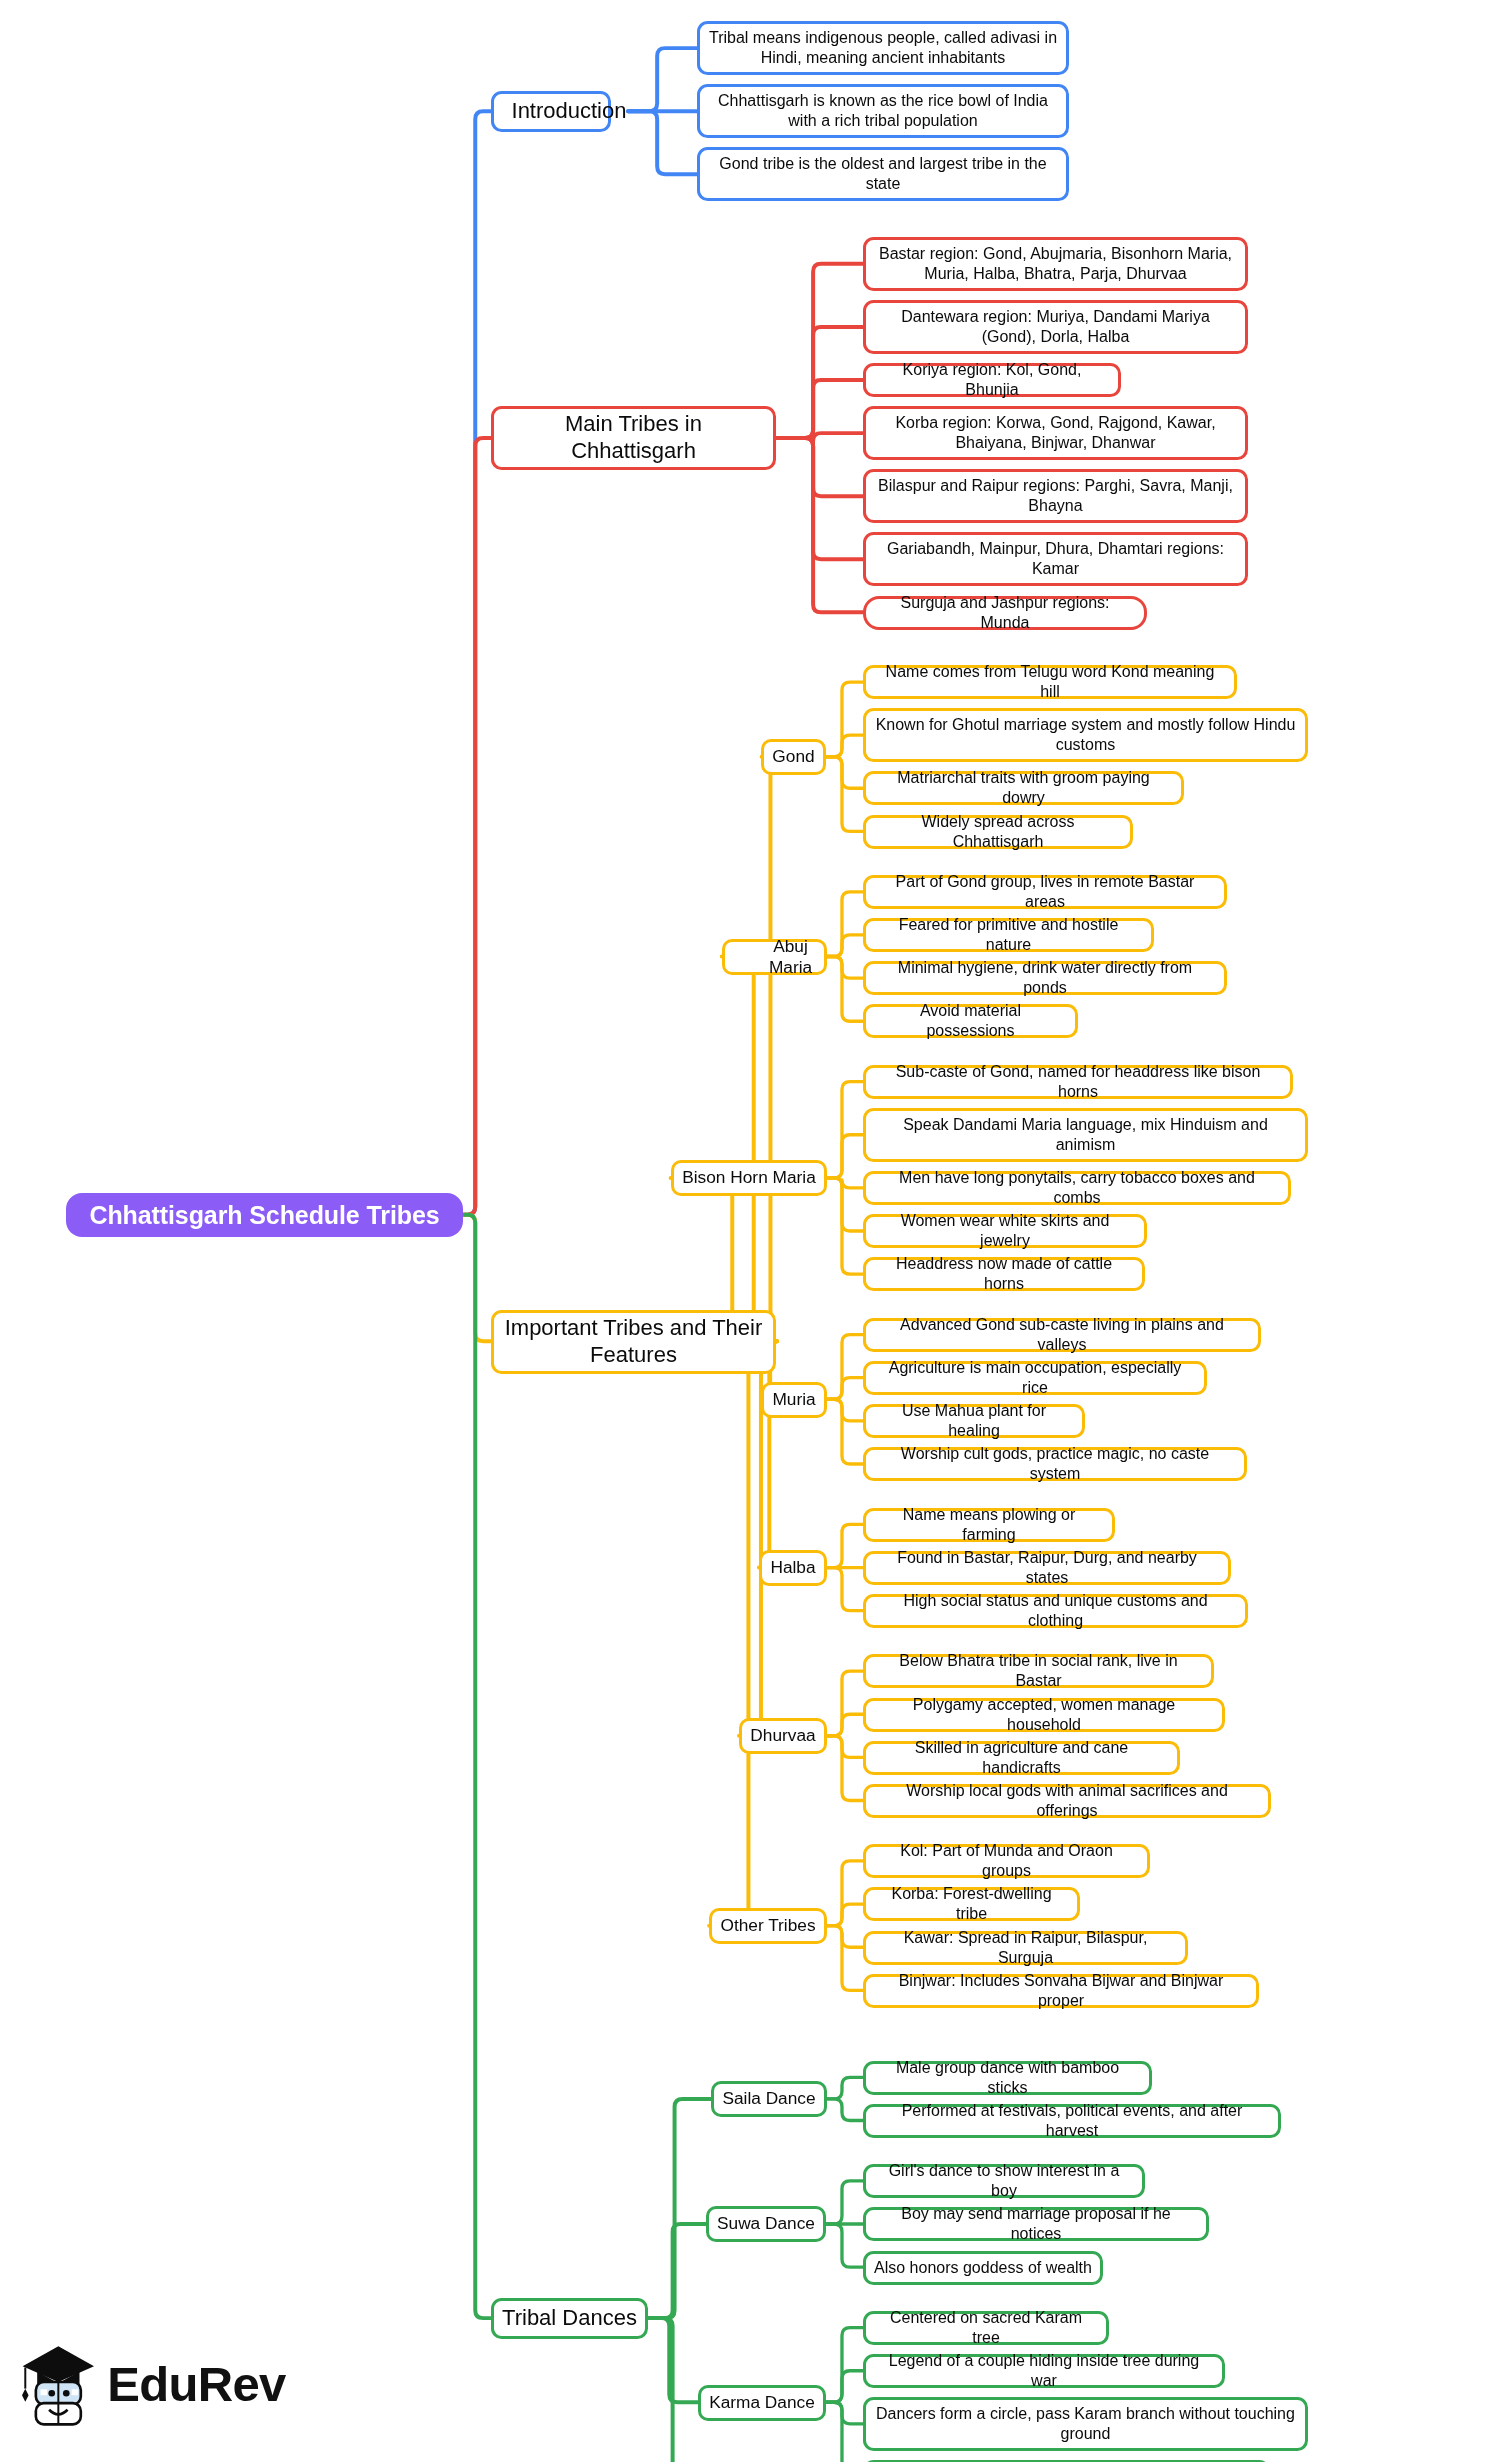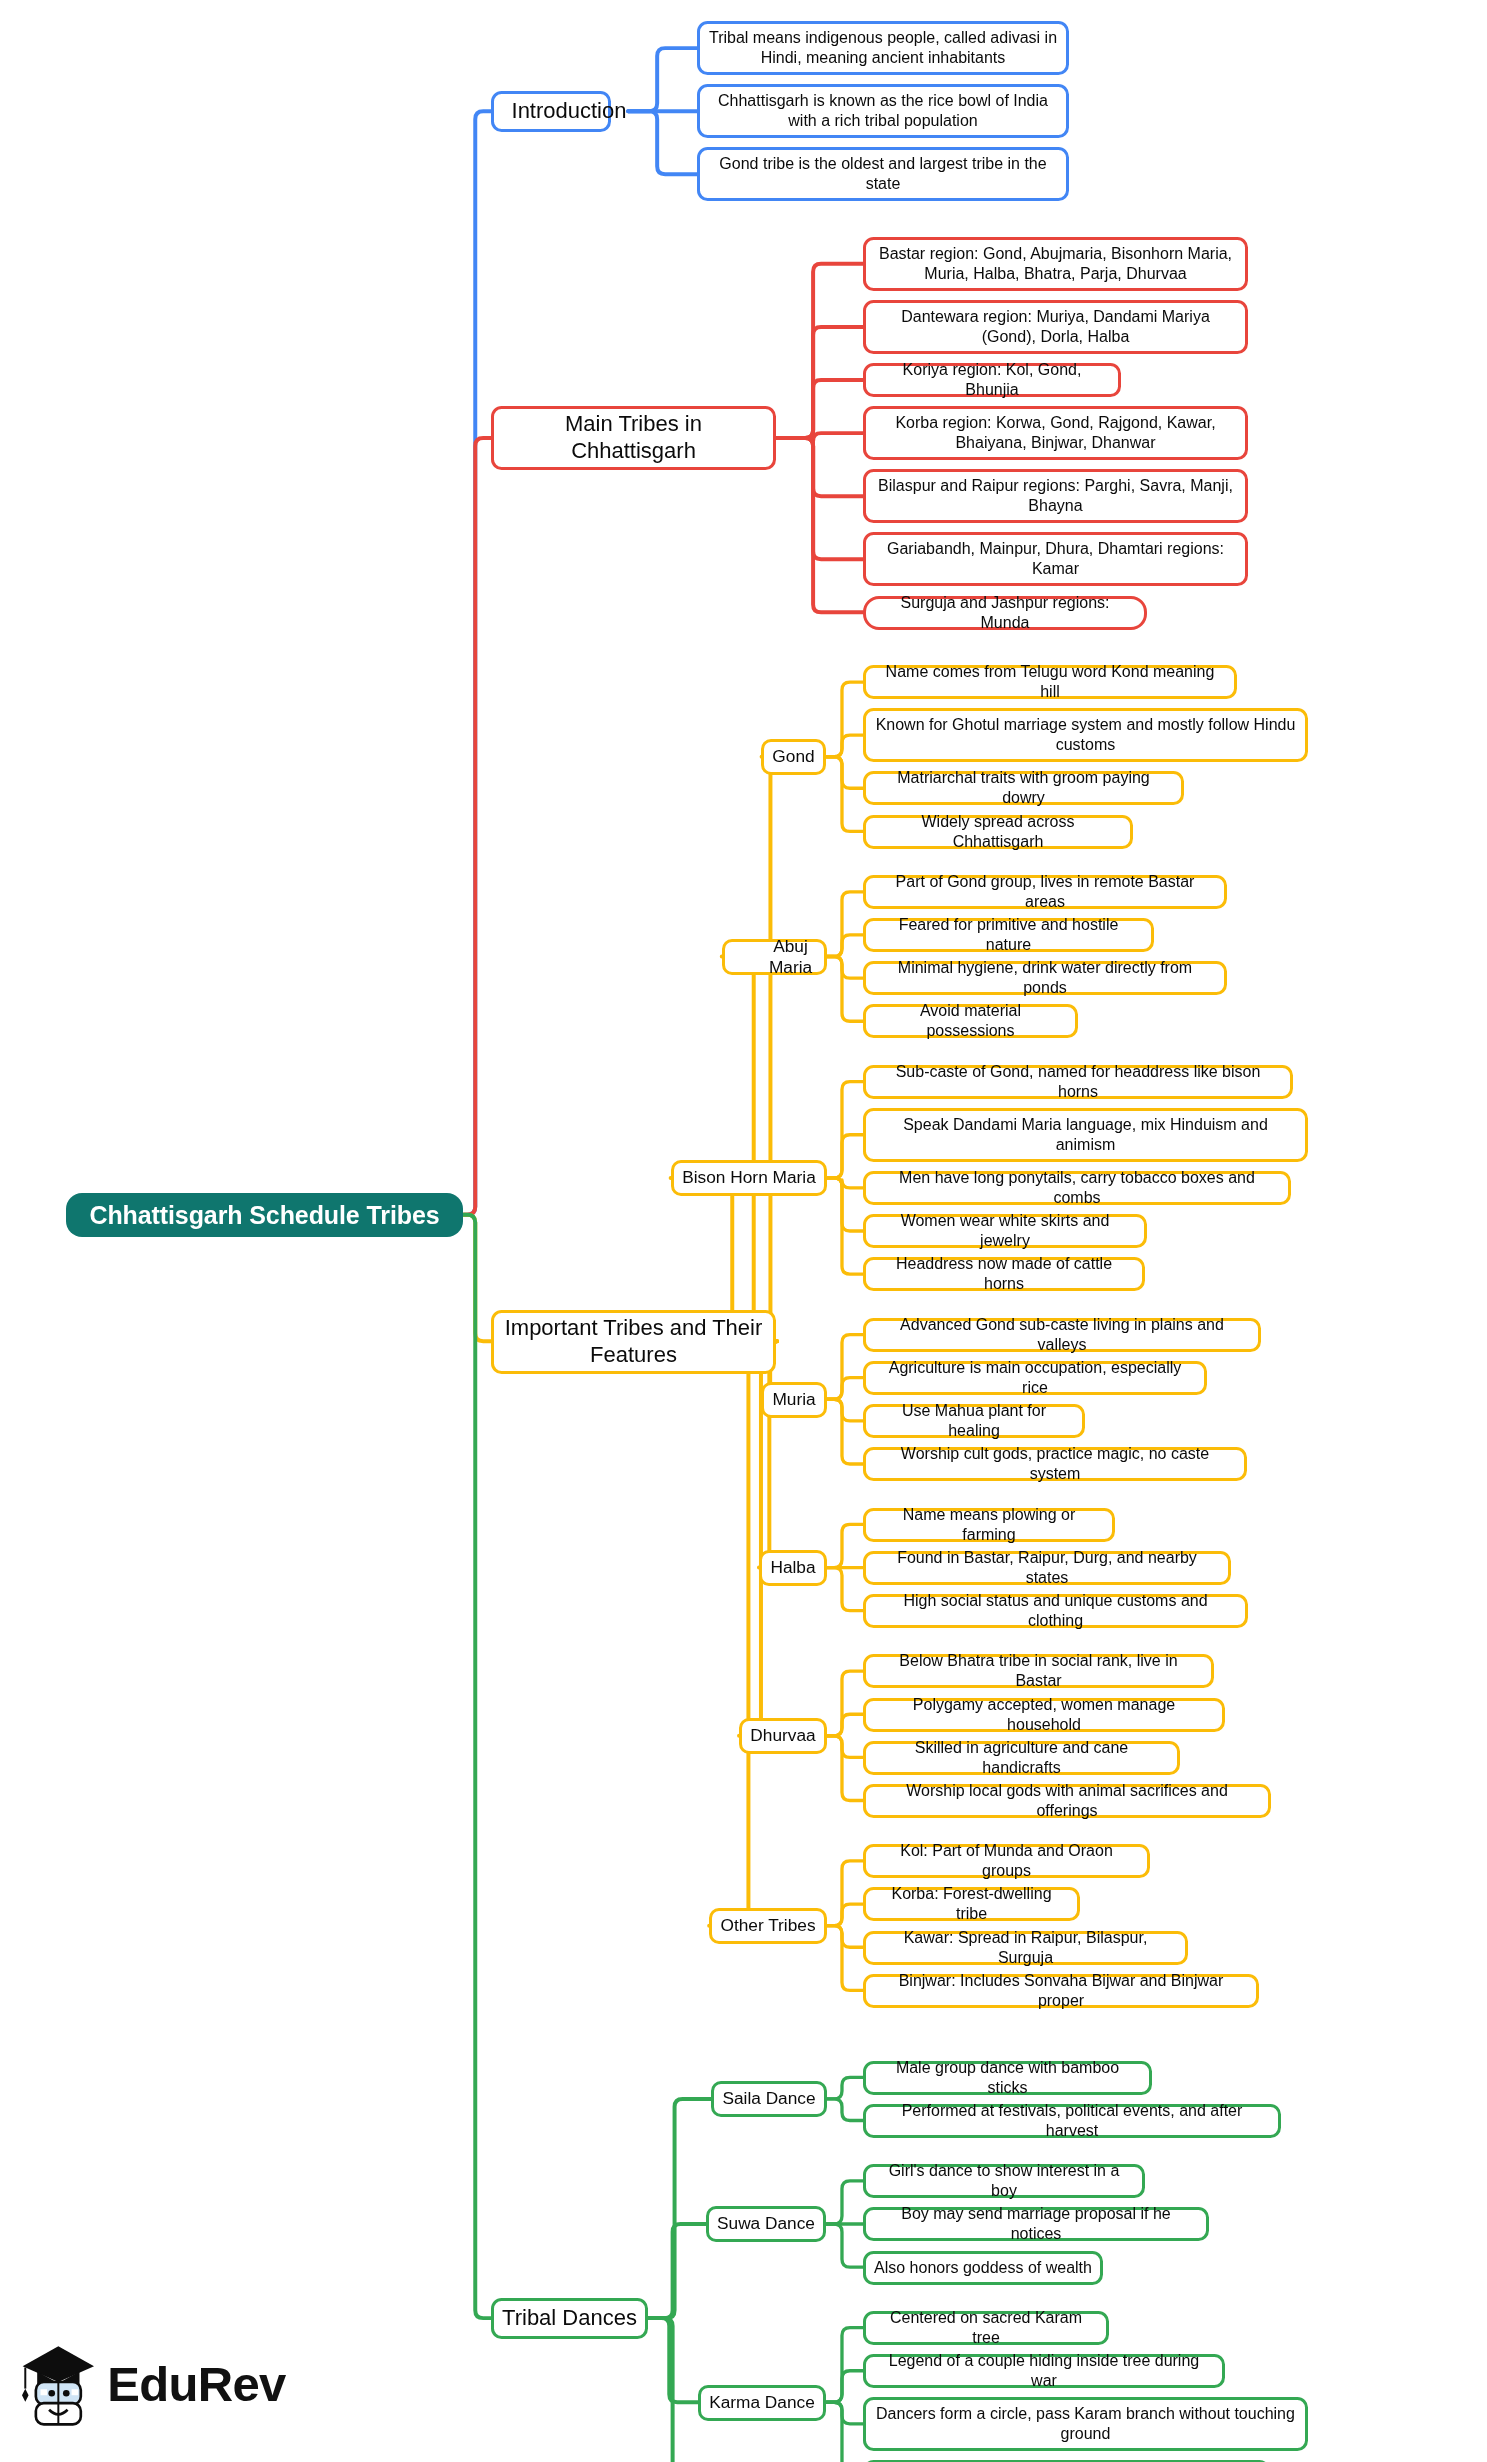--- a/index.html
+++ b/index.html
@@ -20,21 +20,21 @@
     border-radius: 10.6px;
     display: flex;
     align-items: center;
     justify-content: center;
     text-align: center;
     color: #0b0b0b;
     line-height: 1.22;
     padding: 2.7px 8px;
   }
   .root {
-    background: #0f766e;
+    background: #8b5cf6;
     color: #ffffff;
     border: none;
     border-radius: 16px;
     font-weight: bold;
     font-size: 25px;
     letter-spacing: -0.1px;
     padding: 6.6px 14.6px;
   }
   .lvl1 { font-size: 22px; }
   .lvl2 { font-size: 17.3px; border-radius: 10px; }

